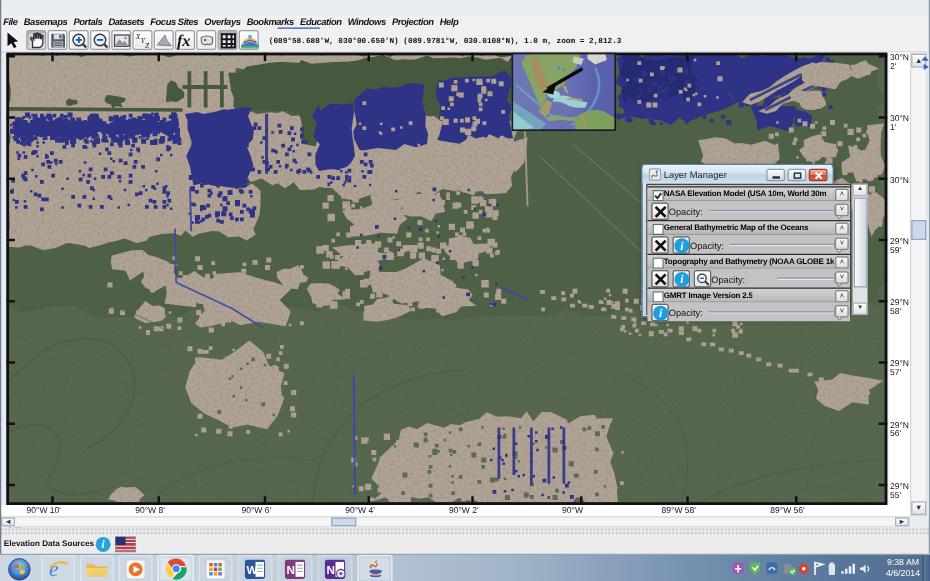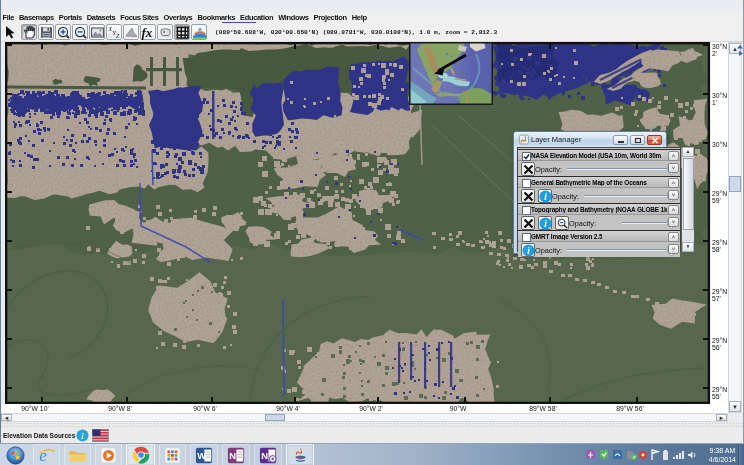--- a/index.html
+++ b/index.html
@@ -7,21 +7,21 @@
 
 .titlebar { position:absolute; left:0; top:0; width:744px; height:12px;
   background:linear-gradient(#eef3f8 0%, #dfe7f0 45%, #c3d0de 55%, #cdd9e5 100%);
   border-bottom:1px solid #98a8ba; }
 .titlebar .ticon { position:absolute; left:3px; top:2px; }
 .titlebar .ttext { position:absolute; left:16px; top:1px; font-size:8.5px; color:#1a2430; }
 .wb { position:absolute; top:2px; width:15px; height:9px; border:1px solid #8e9dae; border-radius:2px;
   background:linear-gradient(#fbfcfe, #d7dfe9 50%, #c3cedb 55%, #dbe3ec); }
 .wb svg { display:block; margin:1px auto 0; }
 
-.menubar { position:absolute; left:0; top:12px; width:744px; height:11px; background:#f0f0f0; }
+.menubar { position:absolute; left:0; top:12px; width:744px; height:11px; background:#f0f0f0;font-style:italic; }
 .menubar span { display:inline-block; margin:1px 0 0 0; padding:0 2.5px; font-size:7.5px; letter-spacing:-0.35px; font-weight:bold; color:#111; white-space:nowrap; vertical-align:top; }
 .menubar { padding-left:0px; }
 
 .toolbar { position:absolute; left:0; top:23px; width:744px; height:19px; background:#f0f0f0; border-bottom:1px solid #d8d8d8; }
 .tbtn { position:absolute; top:1px; width:16px; height:16px; border:1px solid #9aa0a8; border-radius:2px;
   background:linear-gradient(#ffffff,#e2e5e9); box-shadow:inset 0 0 0 1px #f8f9fa; }
 .tbtn svg { display:block; margin:0 auto; }
 .tbtn.plain { border-color:transparent; background:transparent; box-shadow:none; }
 .tbtn.pressed { background:linear-gradient(#cdd2d8,#e8eaee); box-shadow:inset 1px 1px 2px rgba(0,0,0,0.25); }
 .coords { position:absolute; left:215px; top:6px; font-family:"Liberation Mono",monospace; font-size:6.2px; font-weight:bold; color:#111; white-space:nowrap; }

